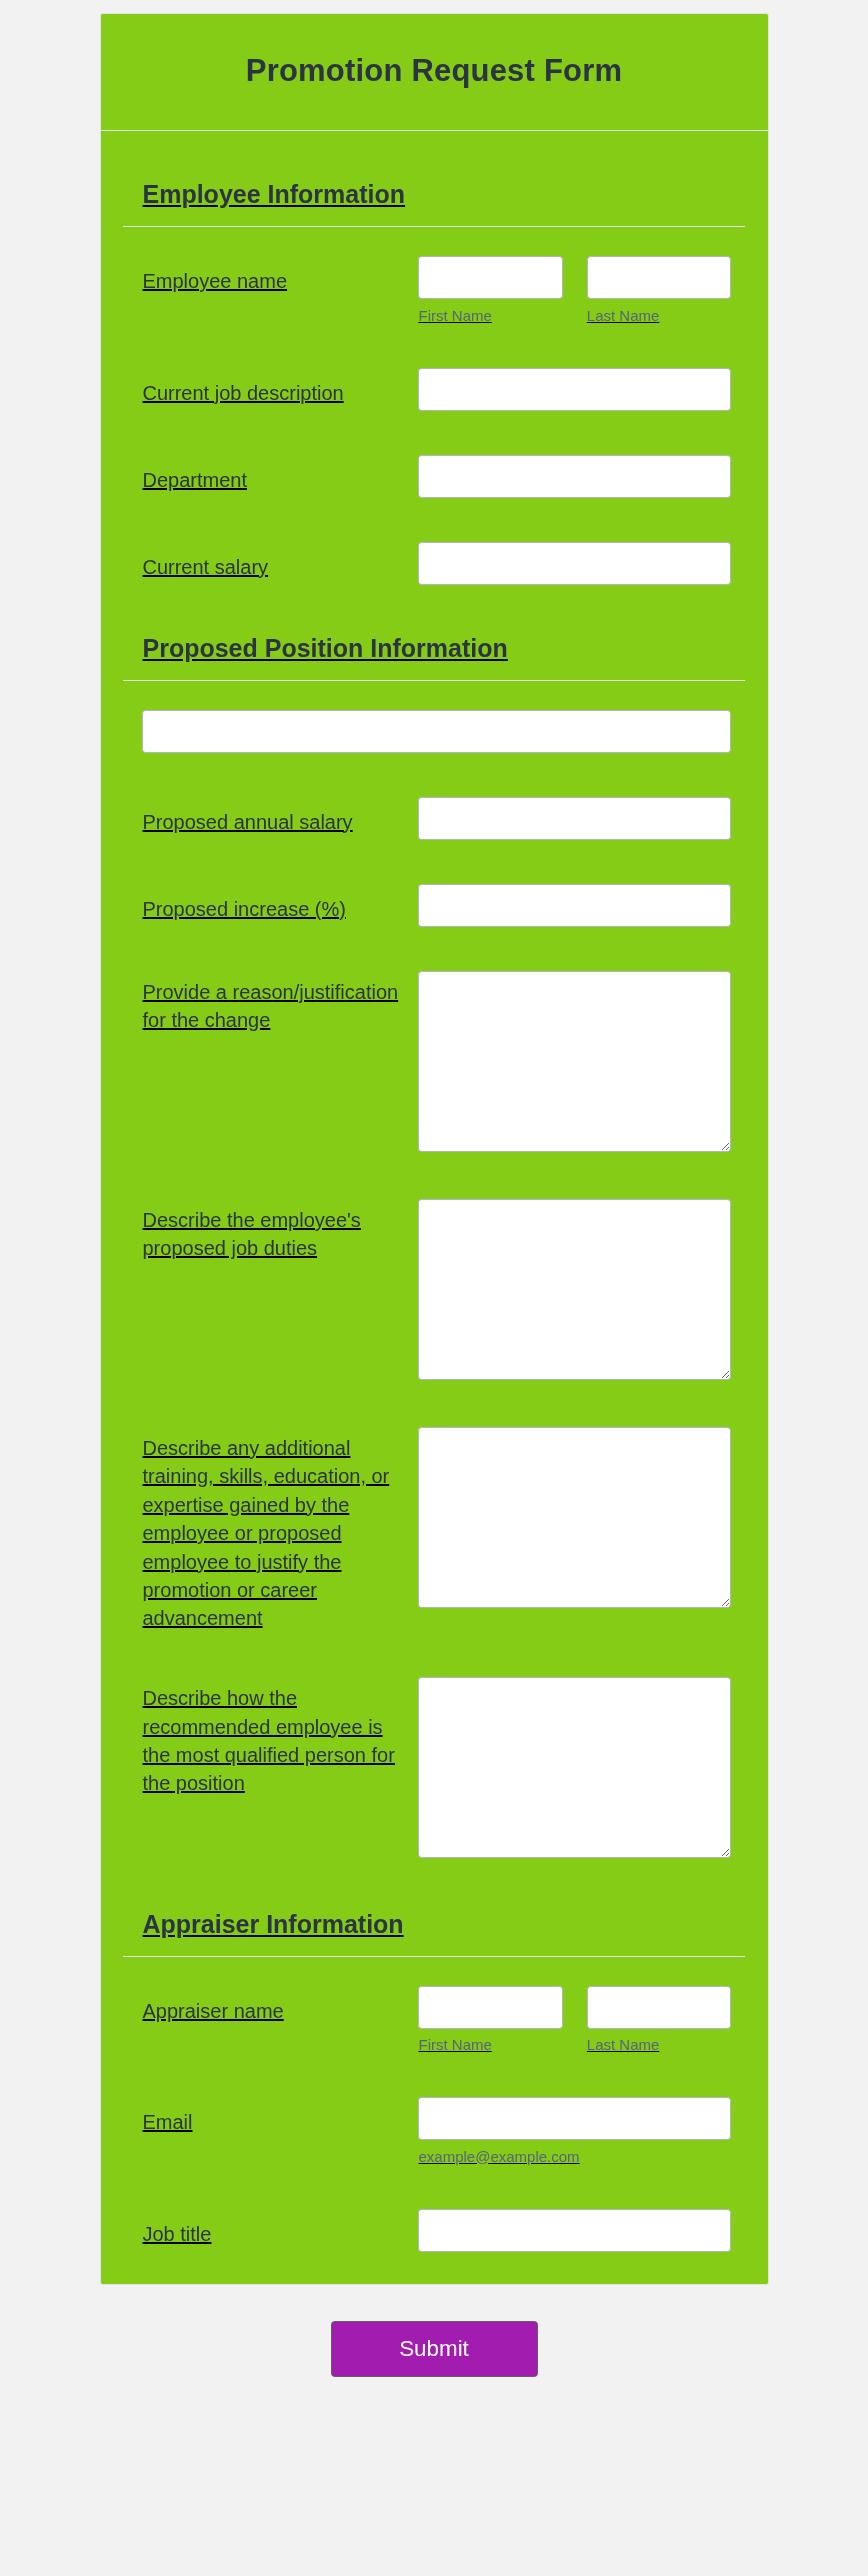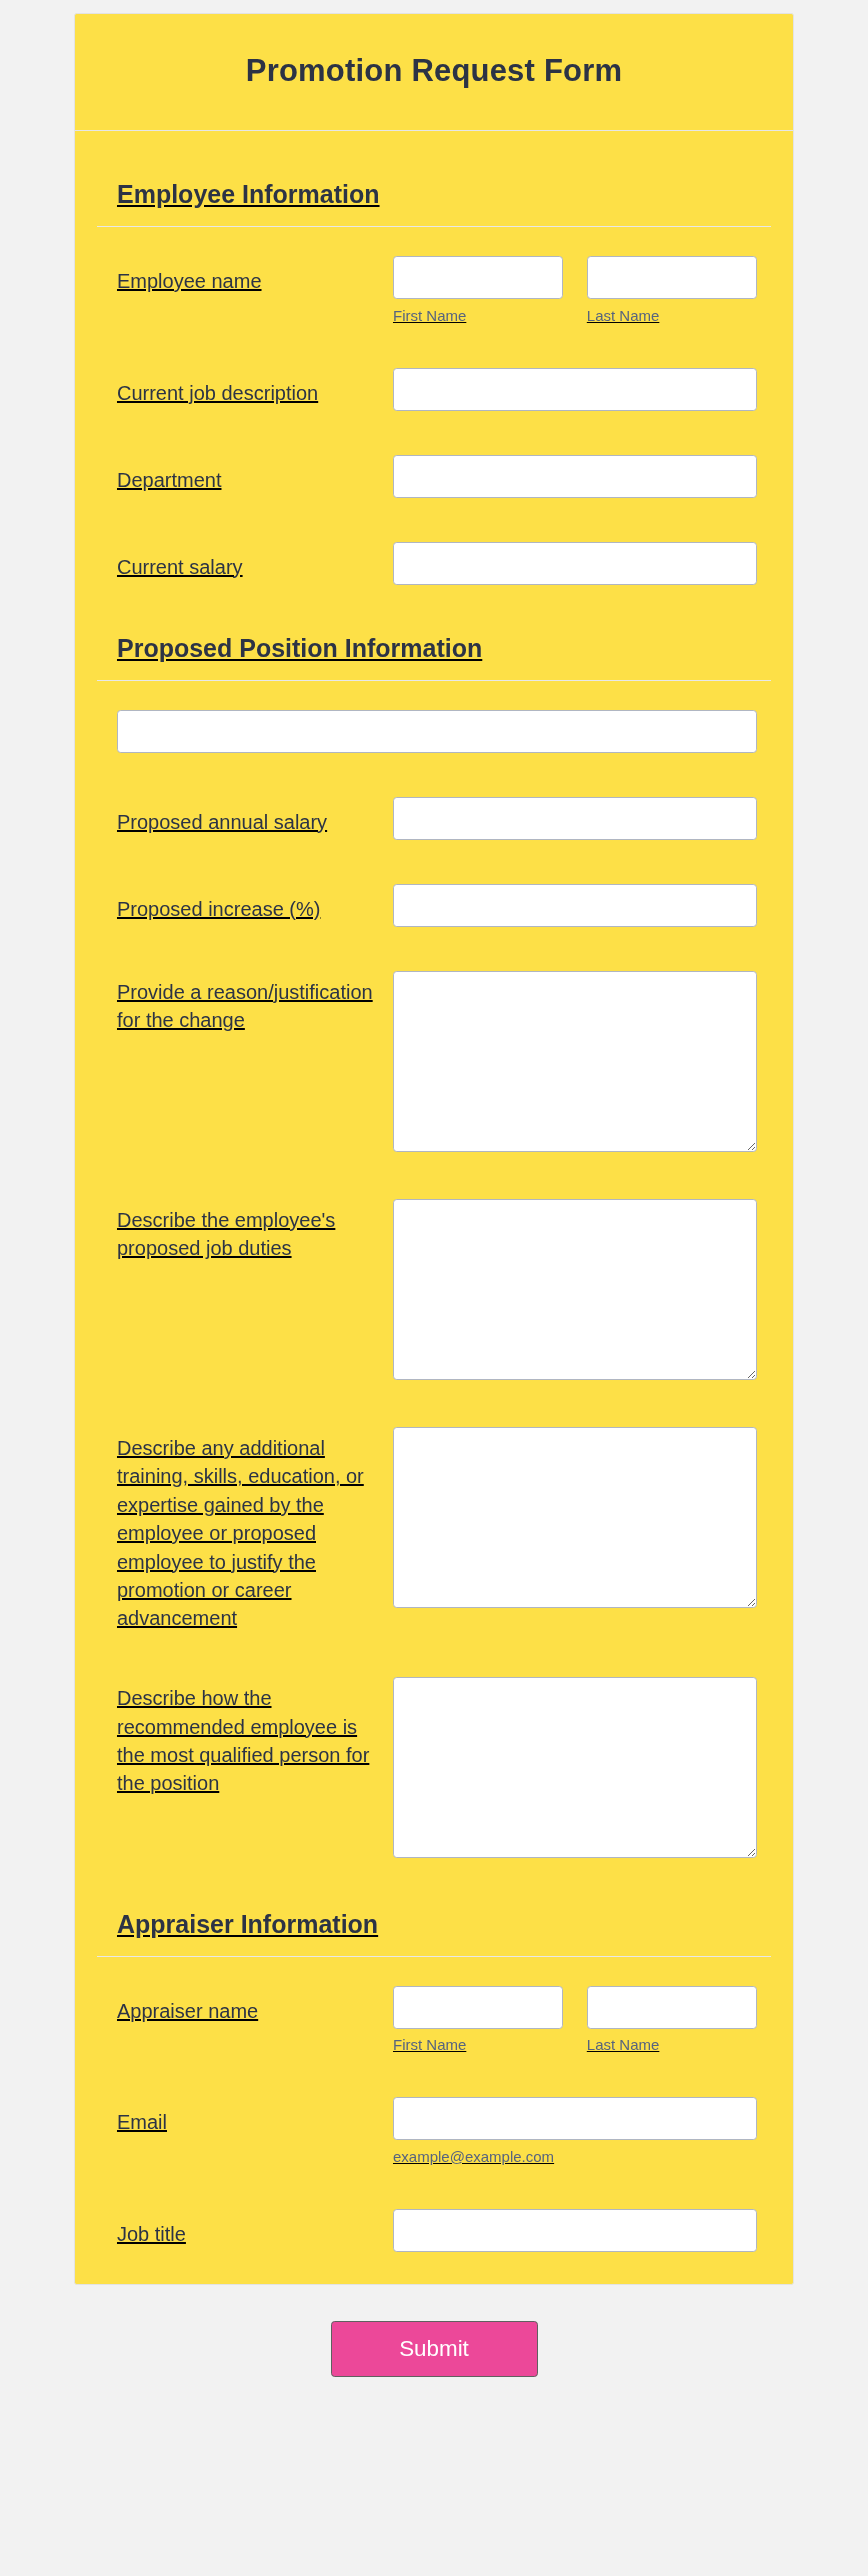--- a/index.html
+++ b/index.html
@@ -5,23 +5,23 @@
   * { box-sizing: border-box; margin: 0; padding: 0; }
   html, body { width: 868px; }
   body {
     background: #f2f2f2;
     font-family: "Liberation Sans", sans-serif;
     min-height: 2576px;
     display: flex;
     flex-direction: column;
   }
   .card {
-    width: 720px;
+    width: 669px;
     margin: 13px auto 0;
-    background: #fde047;
+    background: #84cc16;
     border: 0.9px solid #e3e3e3;
     border-radius: 2.8px;
   }
   .form-header {
     padding: 39px 18.7px 41px;
     border-bottom: 0.9px solid #e6e6e6;
   }
   .form-title {
     text-align: center;
     font-size: 31px;
@@ -91,21 +91,21 @@
     color: #57647e;
   }
   .submit-area {
     padding: 36px 0 45px;
   }
   .submit-btn {
     display: block;
     margin: 0 auto;
     width: 207px;
     height: 56px;
-    background: #ec4899;
+    background: #a21caf;
     color: #ffffff;
     font-family: "Liberation Sans", sans-serif;
     font-size: 22.4px;
     border: 0.9px solid #606060;
     border-radius: 3.7px;
     cursor: pointer;
   }
 </style>
 </head>
 <body>

